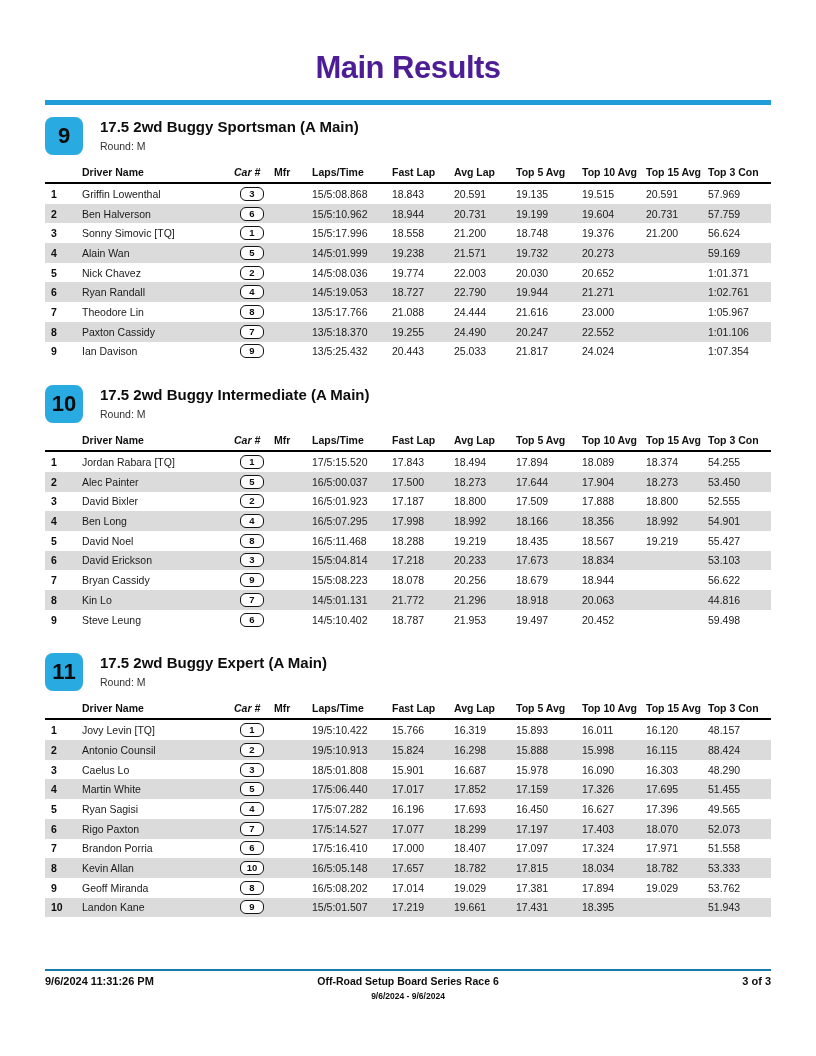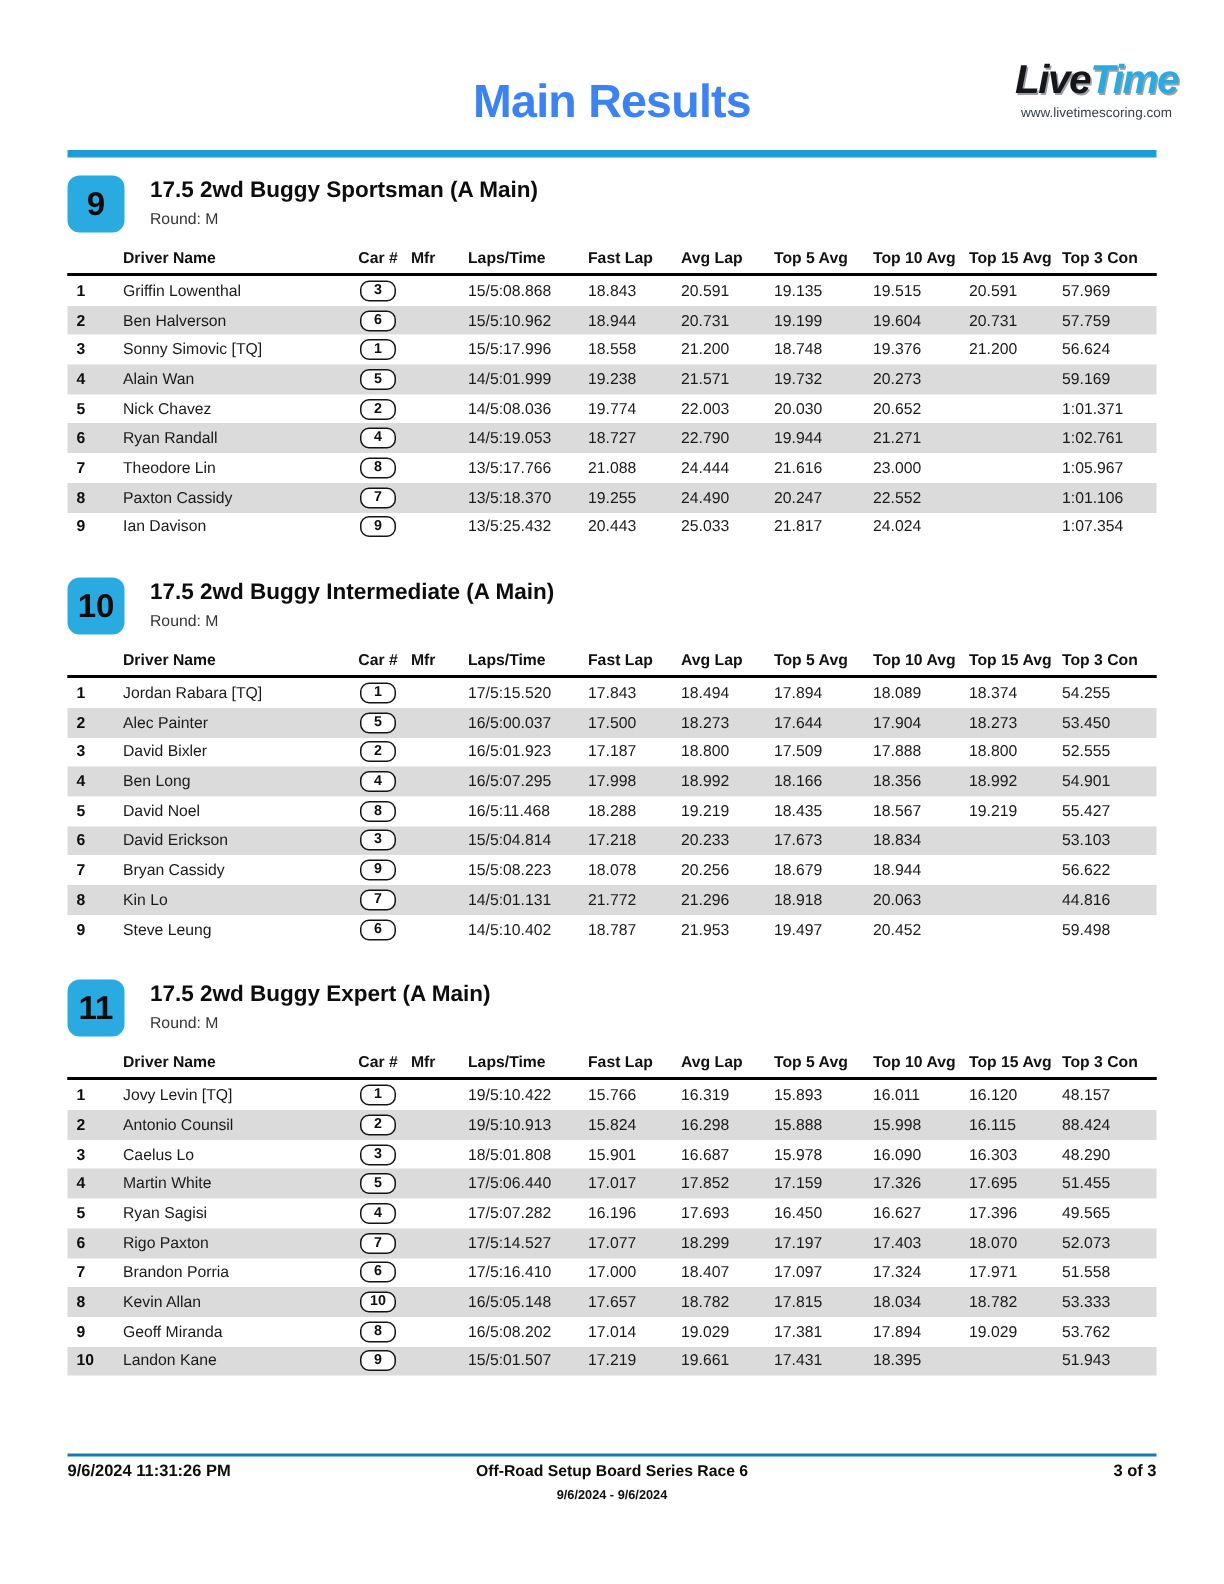--- a/index.html
+++ b/index.html
@@ -12,21 +12,21 @@
     overflow: hidden;
   }
   .content { padding: 0 45px; }
 
   
   .page-header { position: relative; height: 100px; }
   .page-title {
     position: absolute; left: 0; right: 0; top: 50px;
     text-align: center;
     font-size: 31px; font-weight: 700; letter-spacing: -0.5px;
-    color: #3b82f6;
+    color: #4c1d95;
   }
   .logo-block {
     position: absolute; right: 0; top: 40px;
     width: 170px; text-align: center;
   }
   .logo-text {
     font-size: 27px; font-weight: 800; font-style: italic;
     letter-spacing: -1px; line-height: 1;
     text-shadow: 1px 1px 0 #9aa0a6;
     white-space: nowrap;
@@ -68,21 +68,21 @@
   col.col-top15  { width: 62px; }
   col.col-top3   { width: 67px; }
 
   .results-table th {
     text-align: left; font-size: 10.5px; font-weight: 700;
     padding: 2px 0 4px 4px;
     border-bottom: 2.5px solid #000;
     white-space: nowrap;
     margin-top: 22px;
   }
-  .results-table th.col-car { text-align: center; padding-left: 0; }
+  .results-table th.col-car { text-align: left; padding-left: 0; font-style: italic; }
   .results-table td {
     font-size: 10.5px; height: 19.7px; padding: 0 0 0 4px;
     vertical-align: middle; white-space: nowrap; color: #1a1a1a;
   }
   .results-table tbody tr:nth-child(even) { background: #dbdbdb; }
   td.col-pos { font-weight: 700; padding-left: 6px; color: #0d0d0d; }
   td.col-car { text-align: center; padding-left: 0; }
   .car-badge {
     display: inline-block; min-width: 12px;
     border: 1.5px solid #141414; border-radius: 6px;
@@ -103,24 +103,20 @@
   .footer-dates { font-size: 8.5px; font-weight: 700; color: #0d0d0d; margin-top: 4px; }
   .footer-page { position: absolute; right: 0; top: 0; font-size: 11px; font-weight: 700; color: #0d0d0d; }
 </style>
 </head>
 <body>
 
 <div class="page">
 
   <div class="page-header">
     <div class="page-title">Main Results</div>
-    <div class="logo-block">
-      <div class="logo-text"><span class="logo-live">Live</span><span class="logo-time">Time</span></div>
-      <div class="logo-url">www.livetimescoring.com</div>
-    </div>
   </div>
 
   <div class="top-rule"></div>
 
   <main class="content" id="sections">
   <section class="race-section">
     <div class="section-header">
       <div class="race-badge">9</div>
       <div class="section-titles">
         <div class="race-title">17.5 2wd Buggy Sportsman  (A Main)</div>

